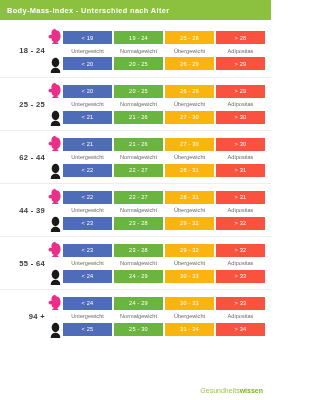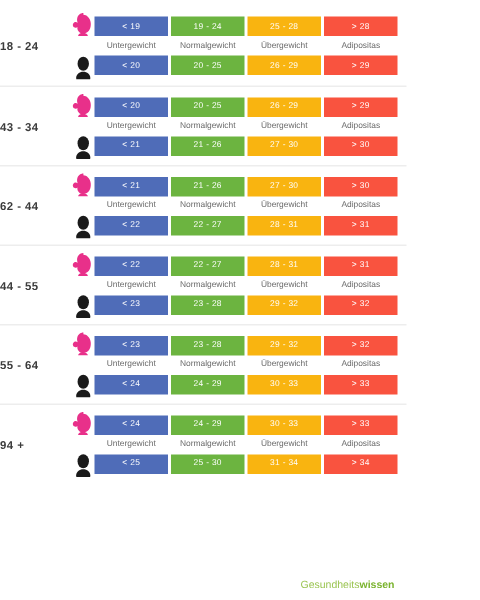--- a/index.html
+++ b/index.html
@@ -48,20 +48,21 @@
   }
   .age-inner {
     position: relative;
     height: 100%;
     display: flex;
     align-items: center;
   }
   .age-label-col {
     width: 48px;
     flex: 0 0 48px;
+    text-align: right;
     padding-right: 3px;
     box-sizing: border-box;
   }
   .age-label {
     font-size: 7.6px;
     font-weight: bold;
     color: #3c3c3c;
     letter-spacing: 0.3px;
     white-space: nowrap;
   }
@@ -122,20 +123,23 @@
     color: #9bc552;
     white-space: nowrap;
   }
   .footer b { color: #7ab32e; }
 </style>
 </head>
 <body>
 
 <div class="infographic">
 
+  <div class="header-bar">
+    <span class="header-title">Body-Mass-Index - Unterschied nach Alter</span>
+  </div>
 
   <div class="rows-wrap" id="rows">
   <div class="age-block">
     <div class="age-inner">
       <div class="age-label-col">
         <div class="age-label">18 - 24</div>
       </div>
       <div class="icon-col">
         <span class="gender-icon female">
           <svg viewBox="0 0 30 32" xmlns="http://www.w3.org/2000/svg">
@@ -169,21 +173,21 @@
               <div class="bar-cell" style="background: rgb(249, 180, 16);">26 - 29</div>
               <div class="bar-cell" style="background: rgb(249, 83, 63);">&gt; 29</div>
             </div>
       </div>
     </div>
   </div>
 
   <div class="age-block">
     <div class="age-inner">
       <div class="age-label-col">
-        <div class="age-label">43 - 34</div>
+        <div class="age-label">25 - 25</div>
       </div>
       <div class="icon-col">
         <span class="gender-icon female">
           <svg viewBox="0 0 30 32" xmlns="http://www.w3.org/2000/svg">
             <path fill="#e8308a" d="M15.2 1.4c-4.3 0-7.4 2.9-8.2 6.6-.5 2.3-.2 4.4.5 6.2-1.6-.9-3.3-1-4.6-.2-1.7 1-2.3 3.2-1.4 5 .9 1.8 3 2.4 4.8 1.6.3-.1.6-.3.9-.5-.2 1.3-.1 2.6.4 3.8 1.1 2.7 3.6 4.4 6.5 4.7 1.6.2 3.3-.1 4.8-.8 1.9-.9 3.4-2.4 4.4-4.2 1.5-2.7 2-5.9 1.7-9-.3-3.2-1.6-6.3-4-8.4-1.6-1.4-3.6-2.2-5.8-2.4z"></path>
             <path fill="#e8308a" d="M14.5 27.5c-3.5 0-6.4 2.1-6.4 4.5h13.1c0-2.4-3-4.5-6.7-4.5z"></path>
           </svg>
         </span>
         <span class="gender-icon male">
           <svg viewBox="0 0 30 32" xmlns="http://www.w3.org/2000/svg">
@@ -253,21 +257,21 @@
               <div class="bar-cell" style="background: rgb(249, 180, 16);">28 - 31</div>
               <div class="bar-cell" style="background: rgb(249, 83, 63);">&gt; 31</div>
             </div>
       </div>
     </div>
   </div>
 
   <div class="age-block">
     <div class="age-inner">
       <div class="age-label-col">
-        <div class="age-label">44 - 55</div>
+        <div class="age-label">44 - 39</div>
       </div>
       <div class="icon-col">
         <span class="gender-icon female">
           <svg viewBox="0 0 30 32" xmlns="http://www.w3.org/2000/svg">
             <path fill="#e8308a" d="M15.2 1.4c-4.3 0-7.4 2.9-8.2 6.6-.5 2.3-.2 4.4.5 6.2-1.6-.9-3.3-1-4.6-.2-1.7 1-2.3 3.2-1.4 5 .9 1.8 3 2.4 4.8 1.6.3-.1.6-.3.9-.5-.2 1.3-.1 2.6.4 3.8 1.1 2.7 3.6 4.4 6.5 4.7 1.6.2 3.3-.1 4.8-.8 1.9-.9 3.4-2.4 4.4-4.2 1.5-2.7 2-5.9 1.7-9-.3-3.2-1.6-6.3-4-8.4-1.6-1.4-3.6-2.2-5.8-2.4z"></path>
             <path fill="#e8308a" d="M14.5 27.5c-3.5 0-6.4 2.1-6.4 4.5h13.1c0-2.4-3-4.5-6.7-4.5z"></path>
           </svg>
         </span>
         <span class="gender-icon male">
           <svg viewBox="0 0 30 32" xmlns="http://www.w3.org/2000/svg">

